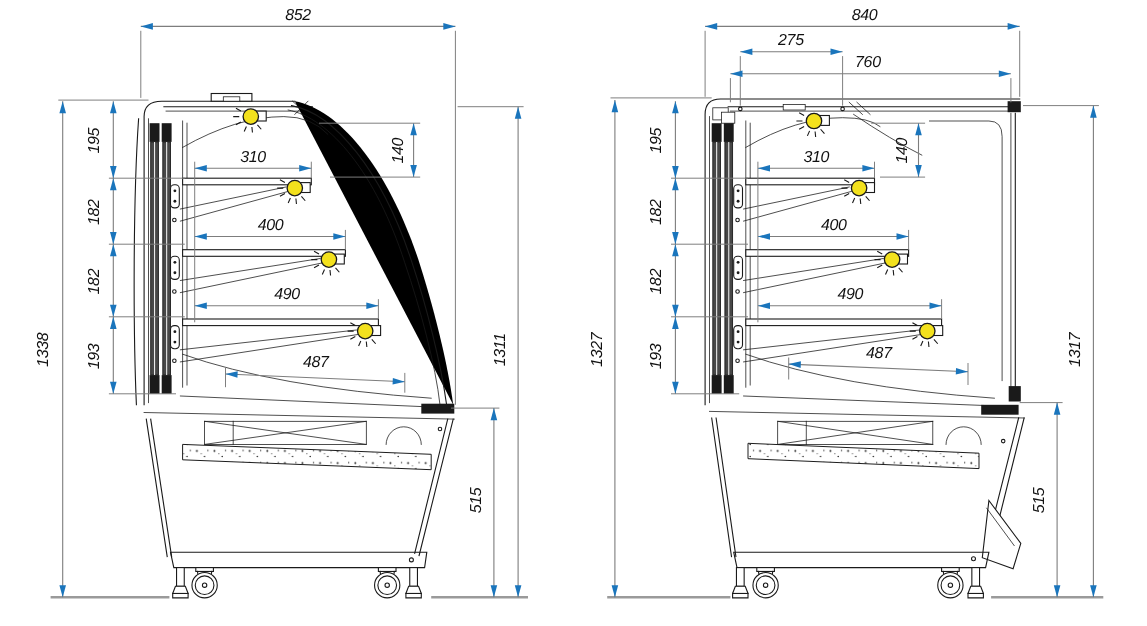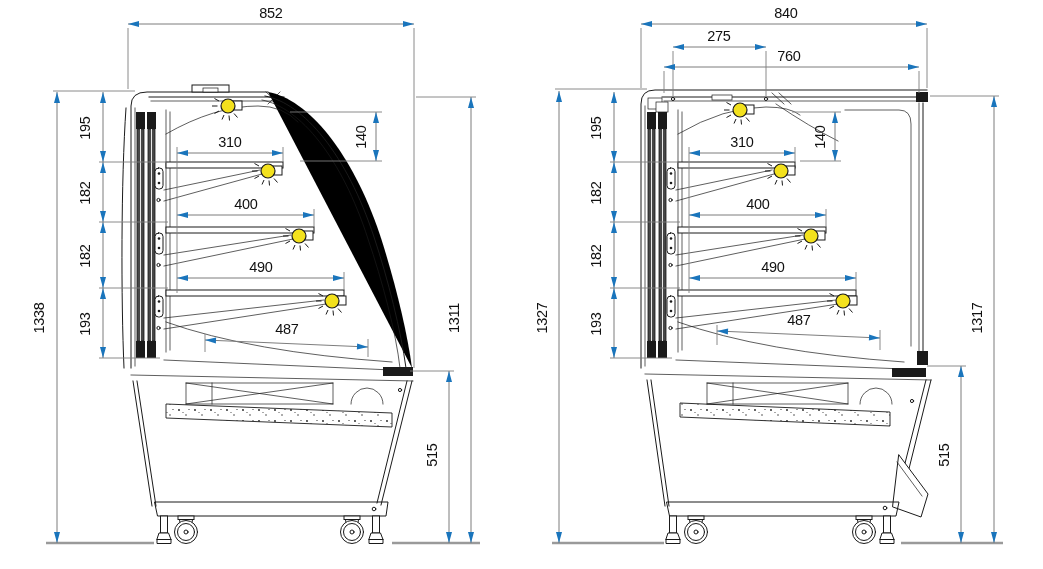--- a/index.html
+++ b/index.html
@@ -1,20 +1,20 @@
 <!DOCTYPE html>
 <html style="--background: #ffffff; --line-dark: #1a1a1a; --dim-line: #7d7d7d; --accent-blue: #1a75bc; --lamp-yellow: #f3e11d; --ground-gray: #9a9a9a; --text: #111111;"><head>
 <meta charset="utf-8">
 <style>
   :root{
     --background:#ffffff; --line-dark:#1a1a1a; --dim-line:#7d7d7d;
     --accent-blue:#1a75bc; --lamp-yellow:#f3e11d; --ground-gray:#9a9a9a; --text:#111111;
   }
   html,body{margin:0;padding:0;background:var(--background);}
-  .stage{width:893px;height:569px;background:var(--background);}
+  .stage{width:893px;height:569px;background:var(--background);font-style:italic;}
   svg{display:block;}
   .ln{stroke:var(--line-dark);stroke-width:1;fill:none;stroke-linecap:square;}
   .thin{stroke-width:.7;}
   .ln15{stroke-width:1.6;}
   .ln2{stroke-width:2.4;}
   .ln3{stroke-width:3.2;}
   .fillw{fill:#ffffff;}
   .dark{fill:var(--line-dark);stroke:none;}
   .ray{stroke:var(--line-dark);stroke-width:1;fill:none;}
   .lampc{fill:var(--lamp-yellow);stroke:var(--line-dark);stroke-width:1.2;}

